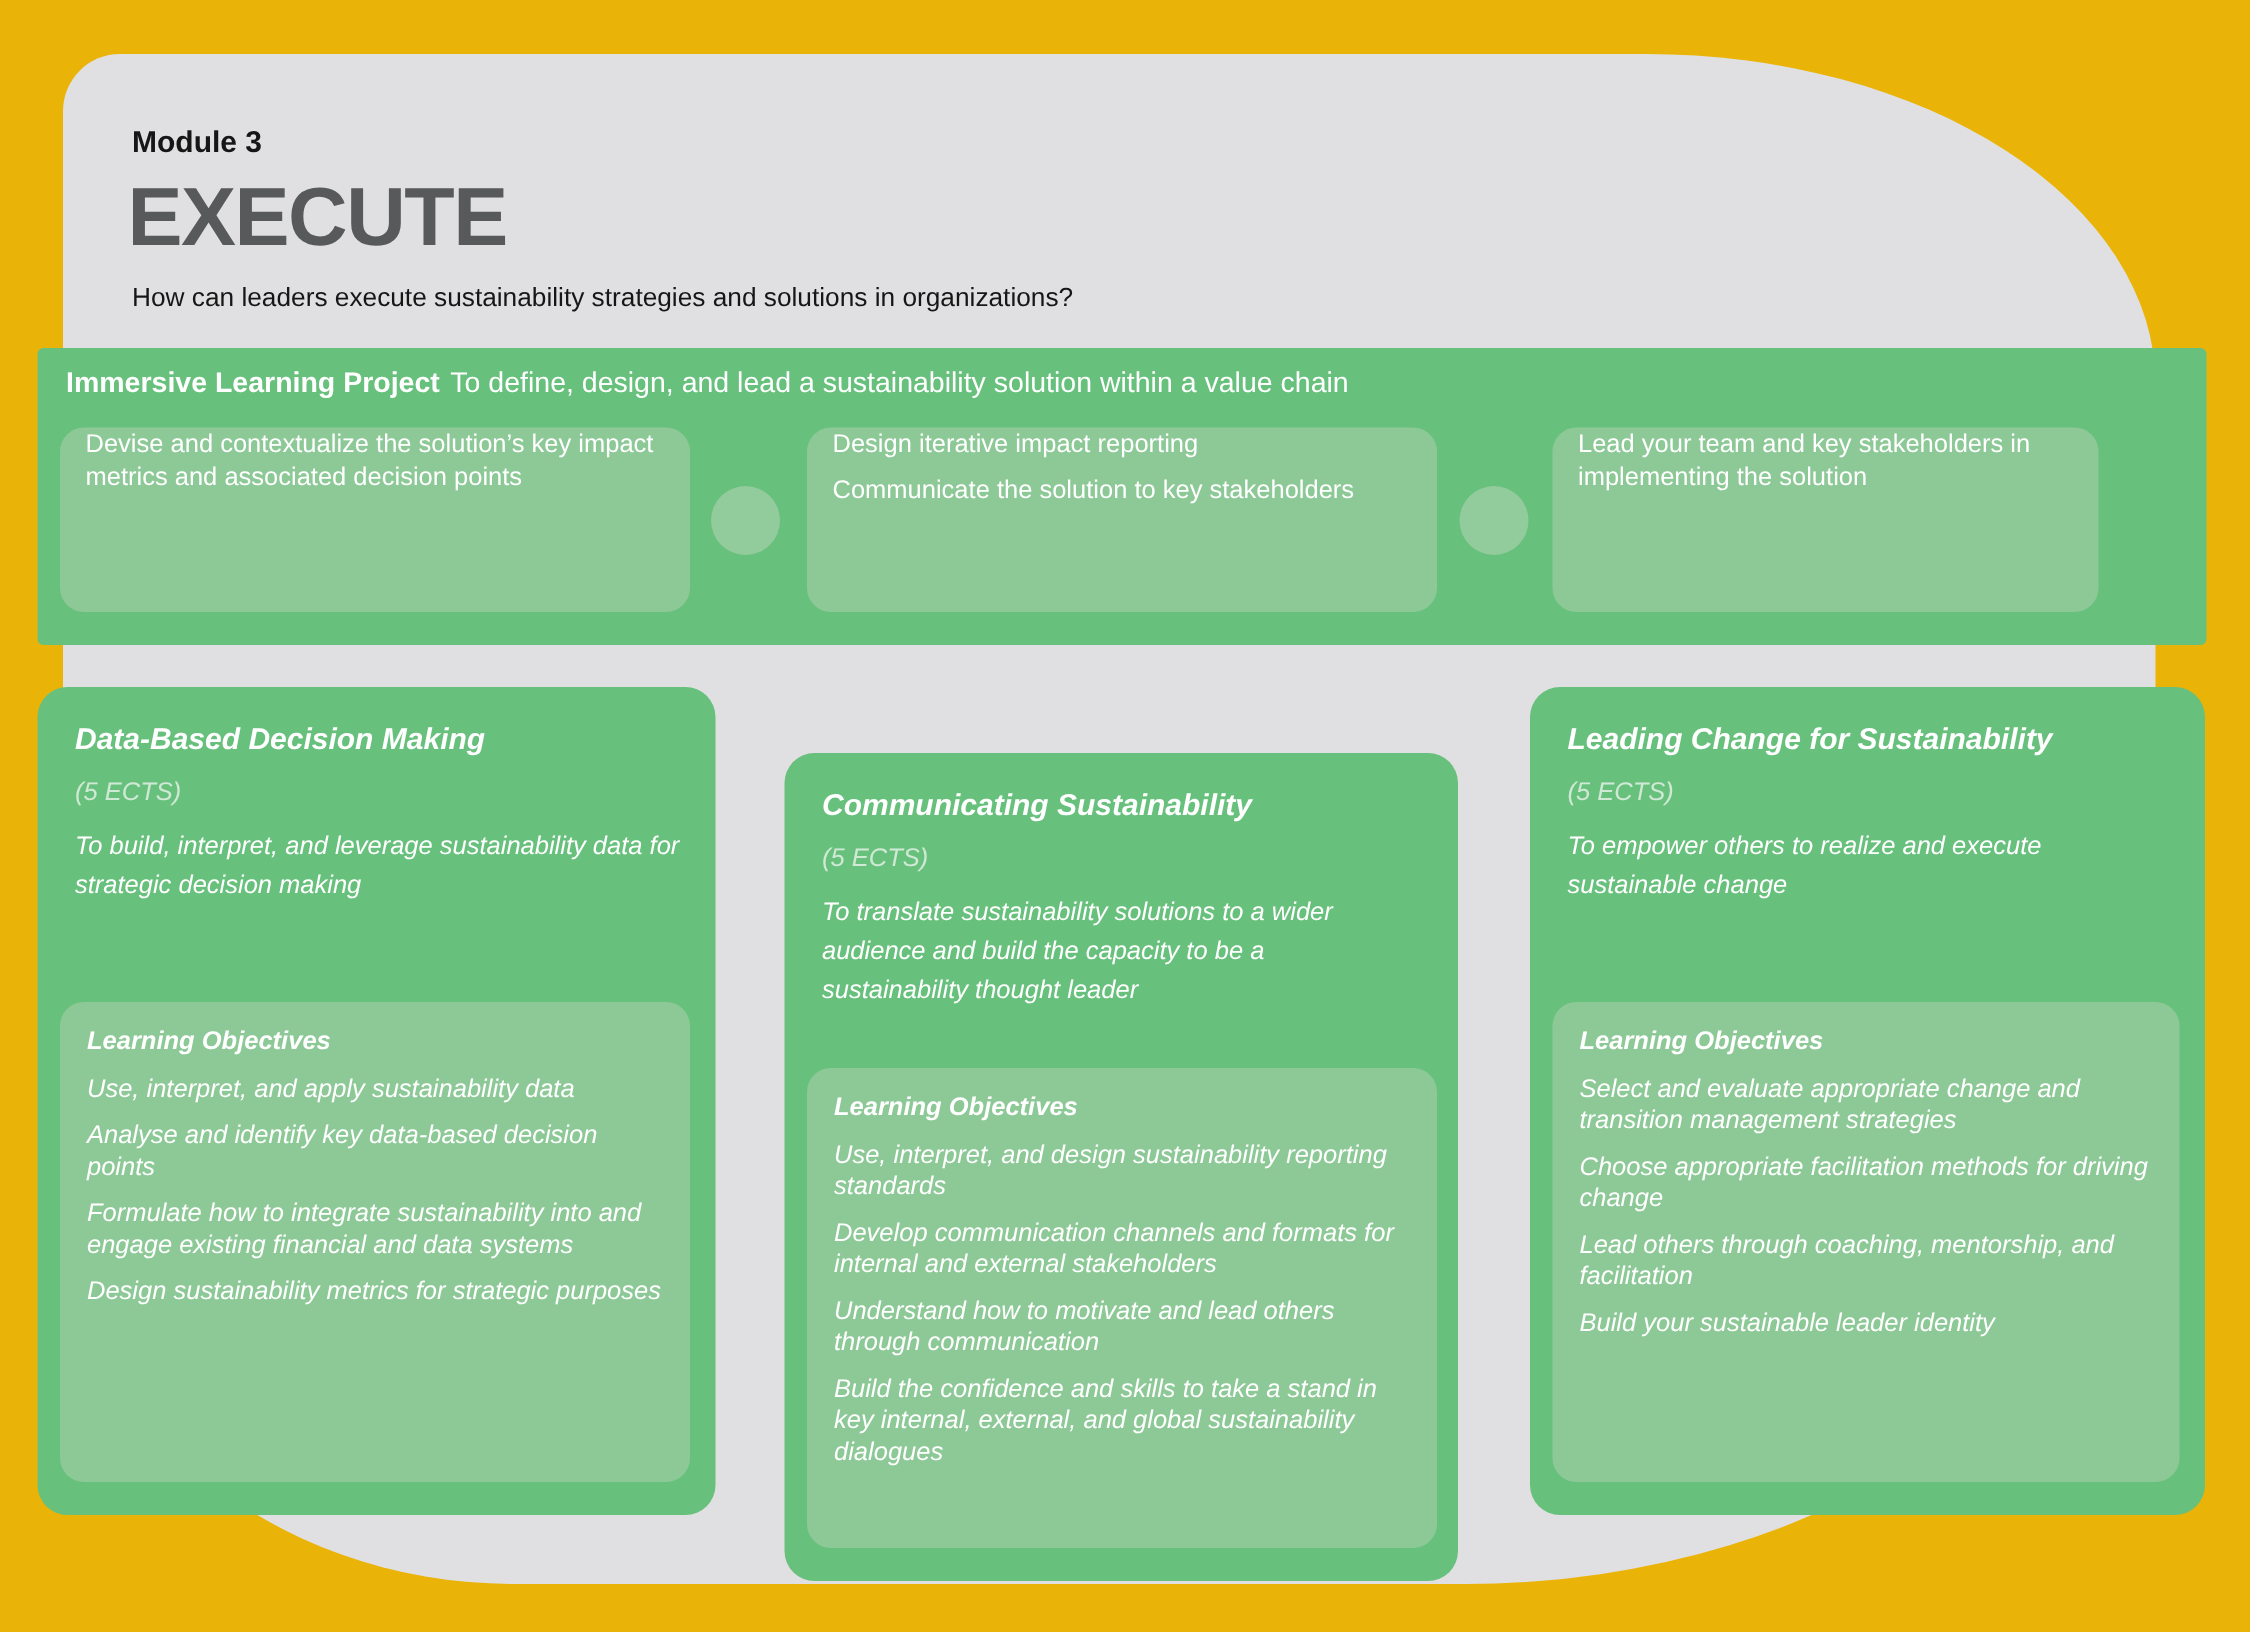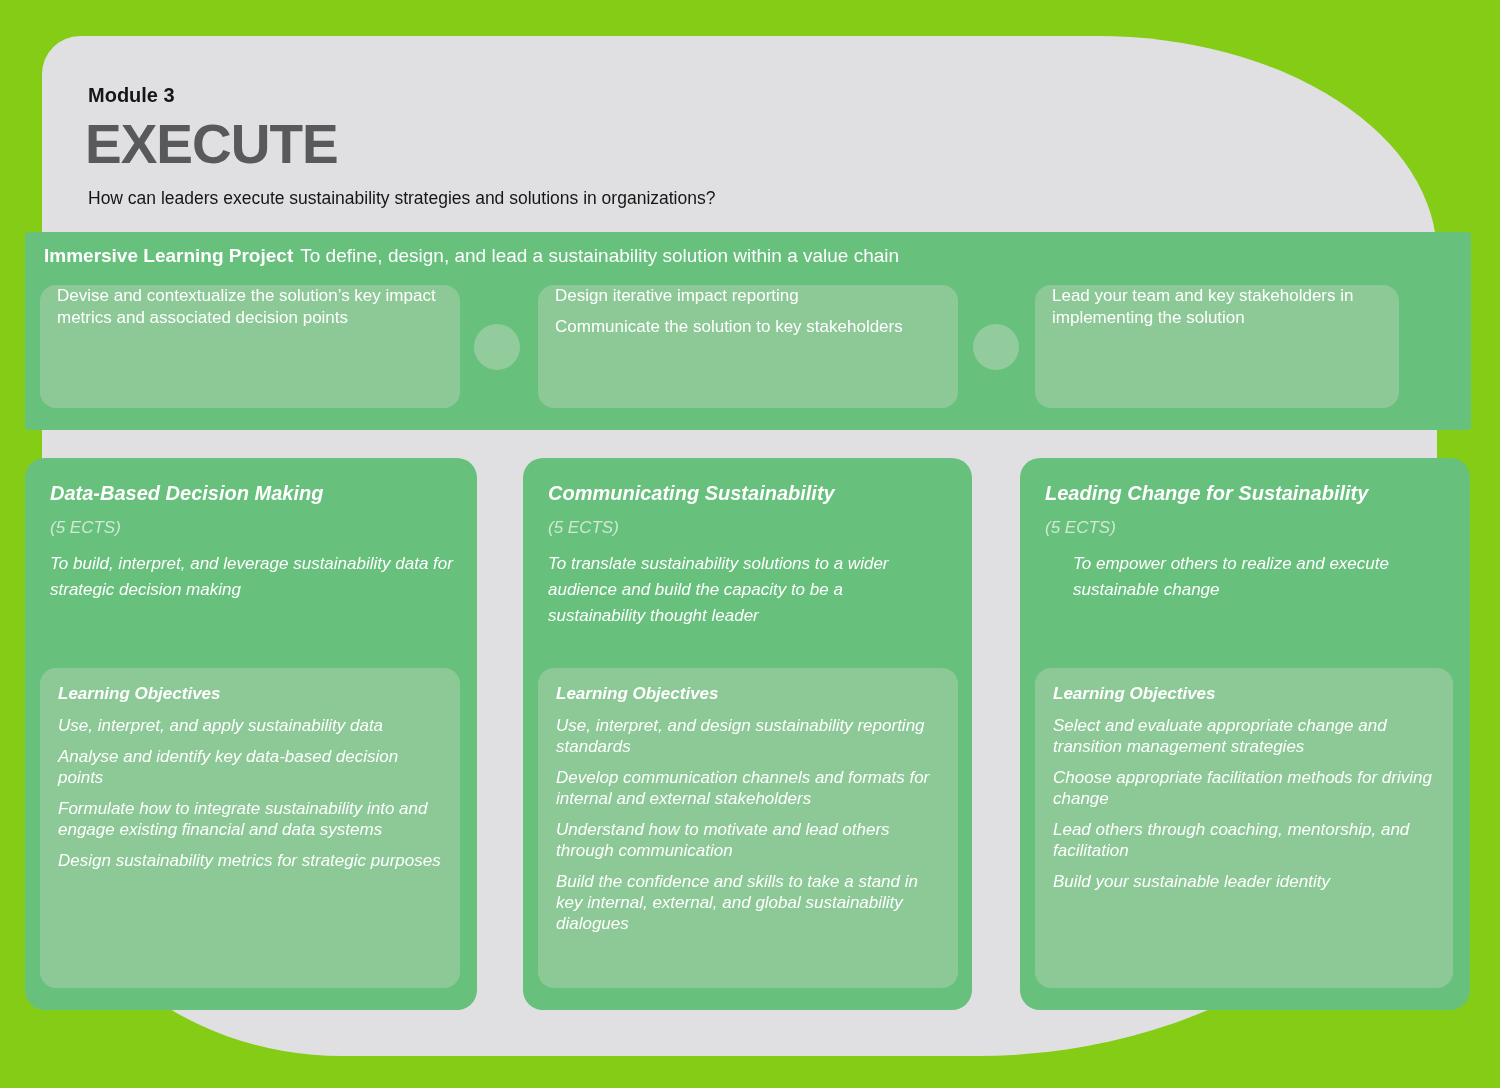--- a/index.html
+++ b/index.html
@@ -1,18 +1,18 @@
 <!DOCTYPE html>
 <html><head>
 <meta charset="utf-8">
 <style>
   html, body { margin:0; padding:0; background:#ffffff; }
   .canvas {
     position:relative; width:1500px; height:1088px; overflow:hidden;
-    background:#84cc16;
+    background:#eab308;
     font-family:"Liberation Sans", sans-serif;
     -webkit-font-smoothing:antialiased;
   }
   
   .blob {
     position:absolute; left:42px; top:36px; width:1395px; height:1020px;
     background:#e0e0e2;
     border-radius:38px 340px 340px 38px;
     border-top-right-radius:340px 220px;
     border-bottom-right-radius:460px 340px;
@@ -45,28 +45,28 @@
   .dot { position:absolute; top:92px; width:46px; height:46px; border-radius:50%; background:#92cb9c; }
   .dot-1 { left:449px; }
   .dot-2 { left:948px; }
 
   
   .card {
     position:absolute; top:458px; height:552px;
     background:#68c07d; border-radius:20px; box-sizing:border-box; color:#ffffff;font-style:italic;
   }
   .card-1 { left:25px;  width:452px; }
-  .card-2 { left:523px; width:449px; }
+  .card-2 { left:523px; width:449px;margin-top:44px; }
   .card-3 { left:1020px; width:450px; }
   .card-pad { padding:24px 17px 0 25px; }
   .card-title { font-size:20px; font-weight:700; color:#ffffff; }
   .ects { font-size:17px; color:#cfe9d4; margin-top:13px; }
   .desc { font-size:17px; line-height:26px; color:#ffffff; margin-top:13px; }
   .card-2 .desc { max-width:378px; }
-  .card-3 .desc { max-width:370px;margin-left:28px; }
+  .card-3 .desc { max-width:370px; }
   .lo {
     position:absolute; left:15px; top:210px; width:420px; height:320px; box-sizing:border-box;
     background:#8dc997; border-radius:16px; padding:16px 16px 0 18px;
   }
   .card-3 .lo { width:418px; }
   .lo-title { font-size:17px; font-weight:700; color:#ffffff; margin-bottom:11px; }
   .lo-item { font-size:17px; line-height:21px; color:#ffffff; margin-bottom:10px; }
 </style>
 </head>
 <body>

